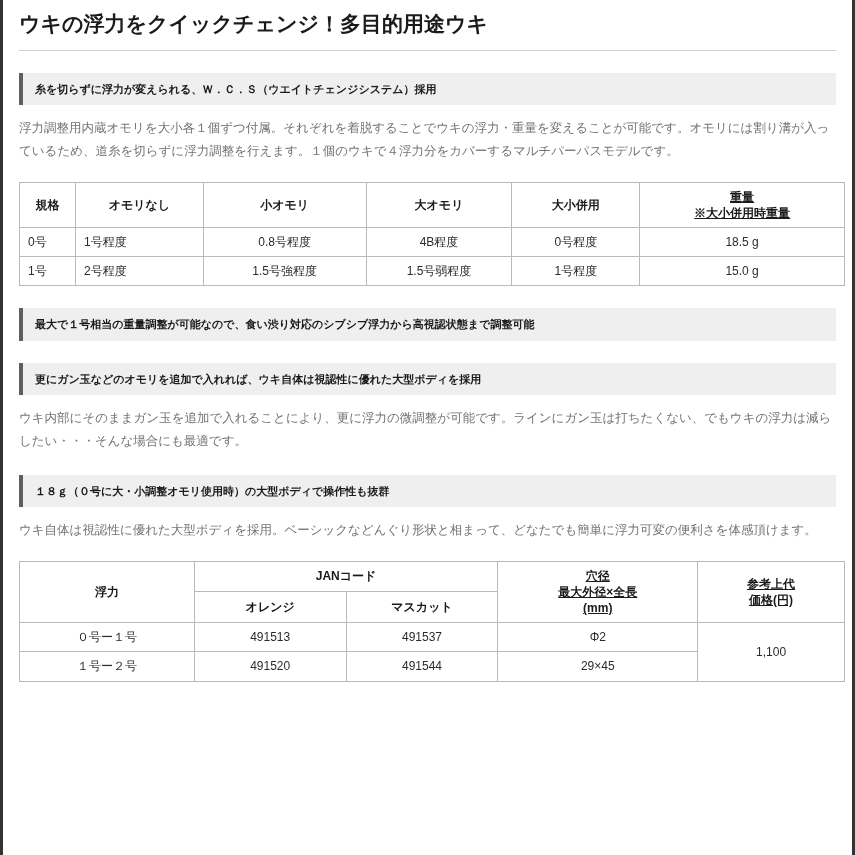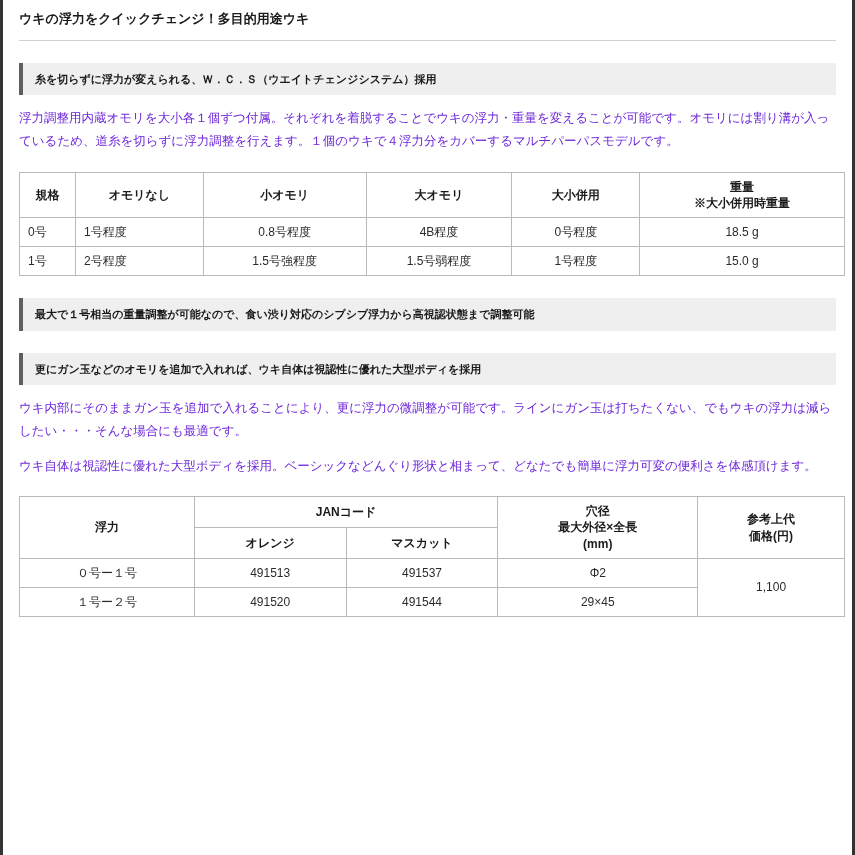--- a/index.html
+++ b/index.html
@@ -20,21 +20,21 @@
     height: 855px;
     box-sizing: border-box;
     border-left: 3px solid #333333;
     border-right: 3px solid #333333;
   }
   .inner {
     padding: 0 12px;
     box-sizing: border-box;
   }
   .main-title {
-    font-size: 13px;
+    font-size: 21px;
     font-weight: bold;
     color: #1a1a1a;
     padding-top: 10px;
     padding-left: 4px;
     letter-spacing: 0px;
   }
   .rule {
     border: 0;
     border-top: 1px solid #cfcfcf;
     margin: 12px 4px 0 4px;
@@ -45,21 +45,21 @@
     font-size: 11px;
     font-weight: bold;
     color: #1a1a1a;
     padding: 9px 10px 9px 12px;
     margin: 22px 4px 0 4px;
     line-height: 1.3;
   }
   .para {
     font-size: 12.5px;
     line-height: 1.85;
-    color: #6d28d9;
+    color: #737373;
     margin: 12px 4px 0 4px;
     letter-spacing: 0px;
   }
   table.spec {
     border-collapse: collapse;
     width: 826px;
     margin: 18px 4px 0 4px;
     font-size: 12px;
   }
   table.spec th, table.spec td {
@@ -86,20 +86,21 @@
   .t1 col.c5 { width: 205px; }
 
   .t2 col.d0 { width: 175px; }
   .t2 col.d1 { width: 152px; }
   .t2 col.d2 { width: 152px; }
   .t2 col.d3 { width: 200px; }
   .t2 col.d4 { width: 147px; }
 
   .two-line {
     line-height: 1.3;
+    text-decoration: underline;
   }
 </style>
 </head>
 <body>
 
 <div class="page">
   <div class="inner">
 
     <div class="main-title">ウキの浮力をクイックチェンジ！多目的用途ウキ</div>
 
@@ -148,20 +149,21 @@
           <td>15.0 g</td>
         </tr>
       </tbody>
     </table>
 
     <div class="section-head">最大で１号相当の重量調整が可能なので、食い渋り対応のシブシブ浮力から高視認状態まで調整可能</div>
 
     <div class="section-head">更にガン玉などのオモリを追加で入れれば、ウキ自体は視認性に優れた大型ボディを採用</div>
     <div class="para">ウキ内部にそのままガン玉を追加で入れることにより、更に浮力の微調整が可能です。ラインにガン玉は打ちたくない、でもウキの浮力は減らしたい・・・そんな場合にも最適です。</div>
 
+    <div class="section-head">１８ｇ（０号に大・小調整オモリ使用時）の大型ボディで操作性も抜群</div>
     <div class="para">ウキ自体は視認性に優れた大型ボディを採用。ベーシックなどんぐり形状と相まって、どなたでも簡単に浮力可変の便利さを体感頂けます。</div>
 
     <table class="spec t2">
       <colgroup>
         <col class="d0">
           <col class="d1">
           <col class="d2">
           <col class="d3">
           <col class="d4">
       </colgroup>

